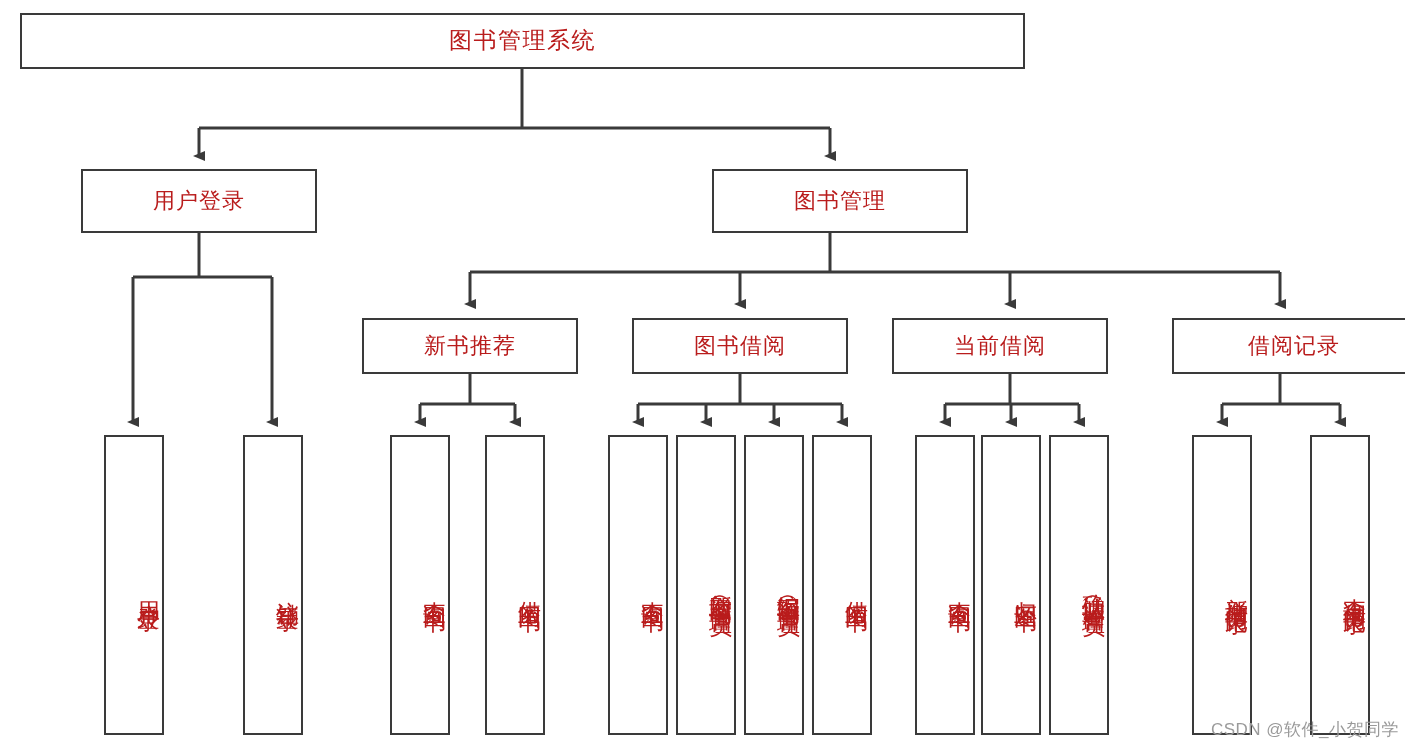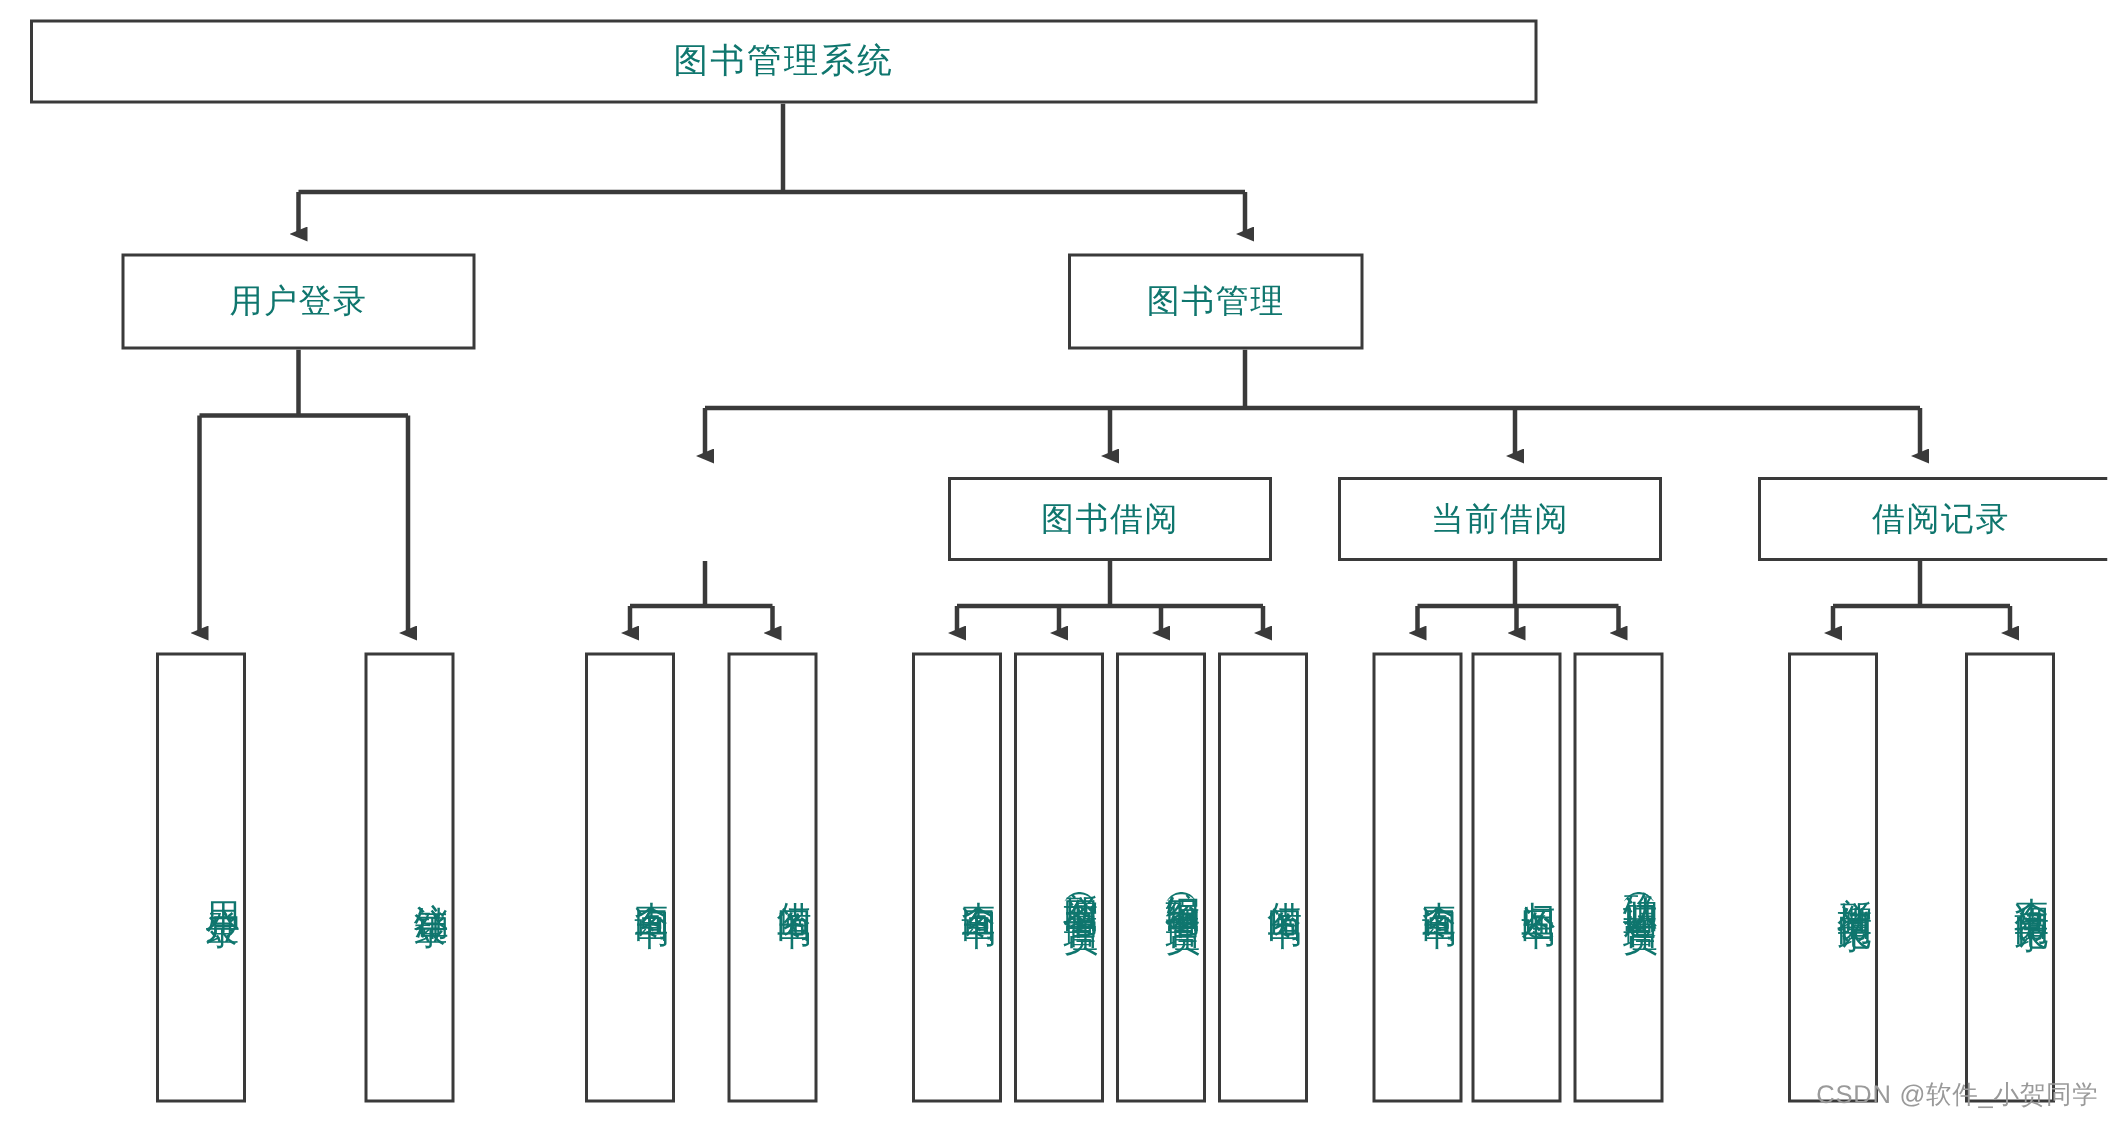--- a/index.html
+++ b/index.html
@@ -26,21 +26,21 @@
     pointer-events: none;
   }
   .node {
     position: absolute;
     box-sizing: border-box;
     background: #ffffff;
     border: 2px solid #3a3a3a;
     display: flex;
     align-items: center;
     justify-content: center;
-    color: #0f766e;
+    color: #b91c1c;
     line-height: 1.18;
   }
   .node.horiz {
     font-size: 22px;
     letter-spacing: 1px;
   }
   .node.root {
     font-size: 23px;
     letter-spacing: 1.5px;
   }
@@ -123,24 +123,27 @@
     </g>
   </svg>
 
   <div class="node root" style="left:20px; top:13px; width:1005px; height:56px;">
     <span class="lbl">图书管理系统</span>
   </div>
 
   <div class="node horiz" style="left:81px; top:169px; width:236px; height:64px;">
     <span class="lbl">用户登录</span>
   </div>
-  <div class="node horiz" style="left:712px; top:169px; width:197px; height:64px;">
+  <div class="node horiz" style="left:712px; top:169px; width:256px; height:64px;">
     <span class="lbl">图书管理</span>
   </div>
 
+  <div class="node horiz" style="left:362px; top:318px; width:216px; height:56px;">
+    <span class="lbl">新书推荐</span>
+  </div>
   <div class="node horiz" style="left:632px; top:318px; width:216px; height:56px;">
     <span class="lbl">图书借阅</span>
   </div>
   <div class="node horiz" style="left:892px; top:318px; width:216px; height:56px;">
     <span class="lbl">当前借阅</span>
   </div>
   <div class="node horiz" style="left:1172px; top:318px; width:244px; height:56px;">
     <span class="lbl">借阅记录</span>
   </div>
 

